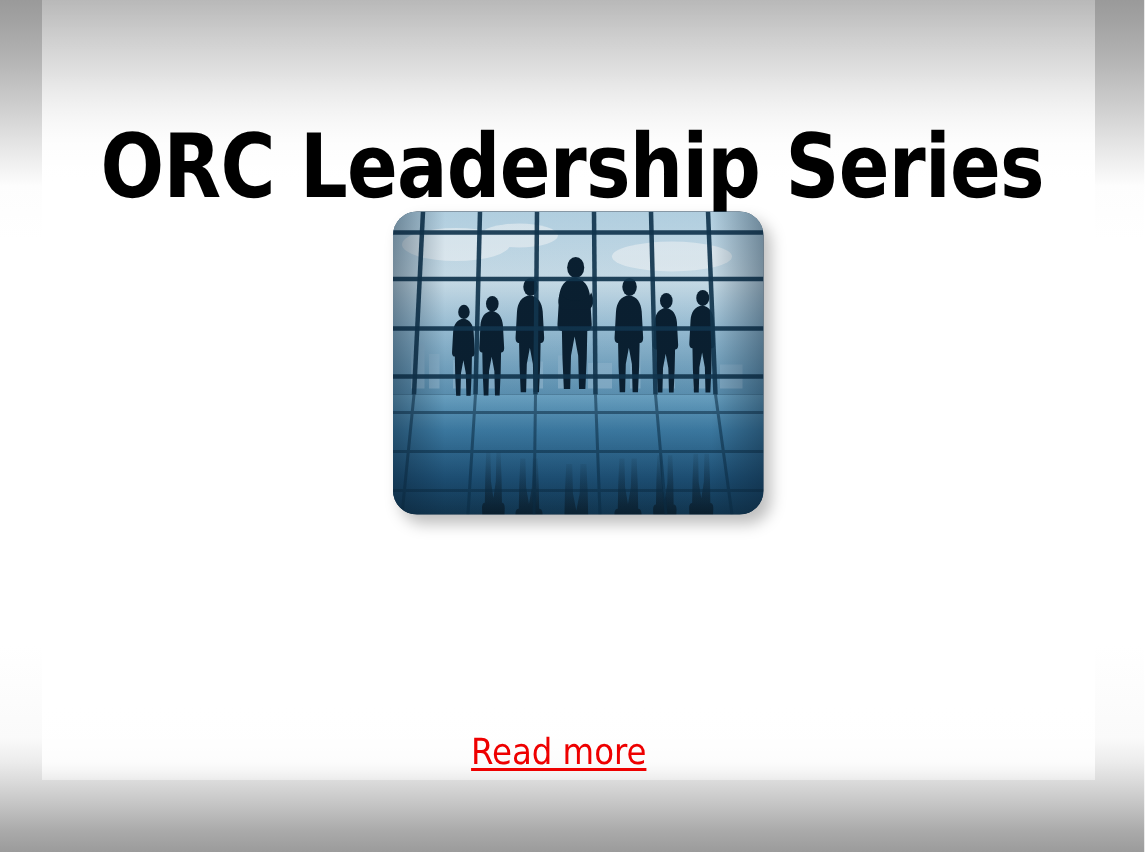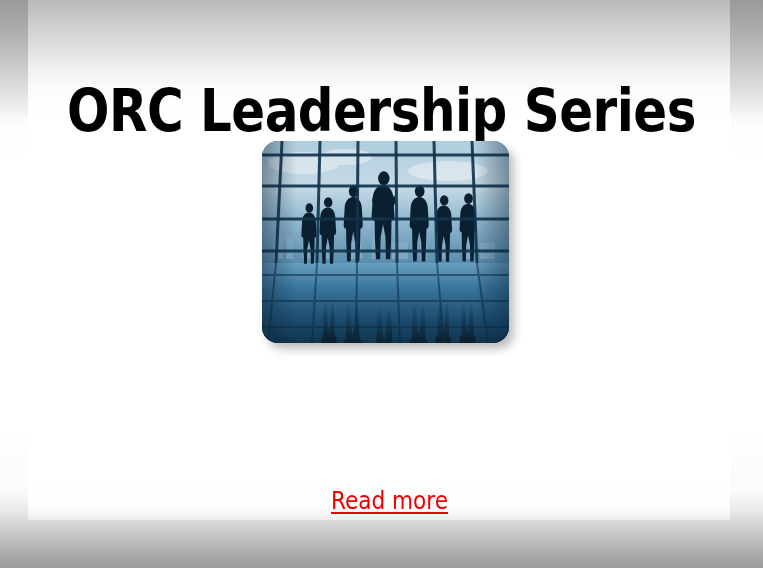--- a/index.html
+++ b/index.html
@@ -92,21 +92,21 @@
     font-family: "Liberation Sans Narrow", "DejaVu Sans Condensed", "Liberation Sans", sans-serif;
     font-style: italic;
     font-size: 25px;
     line-height: 29px;
     color: #000000;
   }
 
   
   #readmore-row {
     position: absolute;
-    left: 38px;
+    left: 21px;
     top: 487px;
     width: 703px;
     text-align: center;
   }
   #readmore-link {
     font-family: "Liberation Sans Narrow", "DejaVu Sans Condensed", "Liberation Sans", sans-serif;
     font-size: 24px;
     line-height: 28px;
     color: #ee0000;
     text-decoration: underline;

